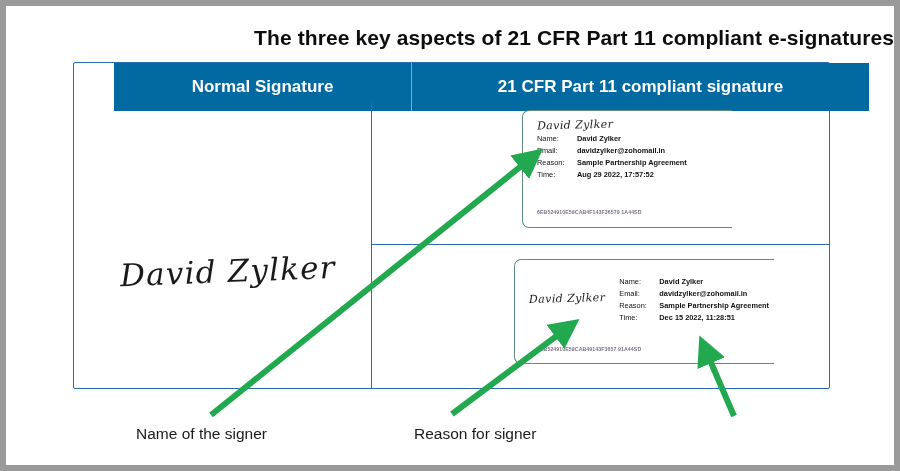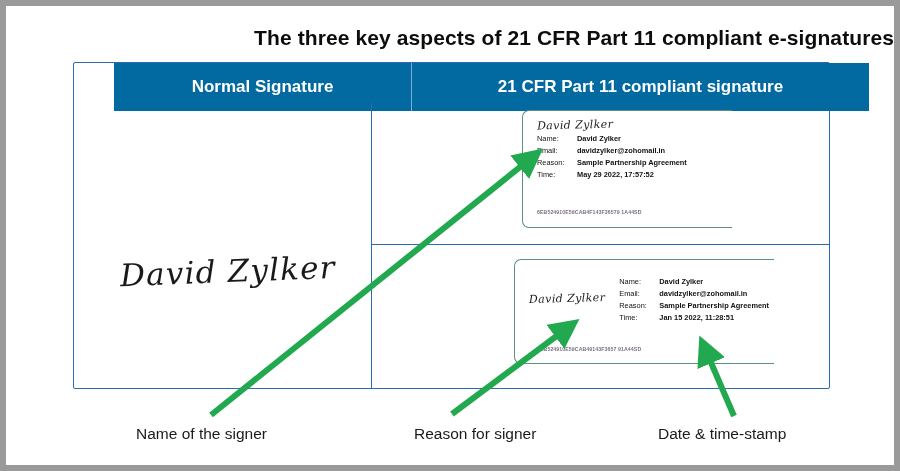--- a/index.html
+++ b/index.html
@@ -246,21 +246,21 @@
                   <div class="field-row">
                     <span class="field-key">Email:</span>
                     <span class="field-val">davidzylker@zohomail.in</span>
                   </div>
                   <div class="field-row">
                     <span class="field-key">Reason:</span>
                     <span class="field-val">Sample Partnership Agreement</span>
                   </div>
                   <div class="field-row">
                     <span class="field-key">Time:</span>
-                    <span class="field-val">May 29 2022, 17:57:52</span>
+                    <span class="field-val">Aug 29 2022, 17:57:52</span>
                   </div>
                 </div>
               </div>
               <div class="hash">6EB524910E59CAB4F143F36579 1A44SD</div>
             </div>
           </div>
 
           <div class="cell-bottom">
             <div class="stamp stamp-bottom">
               <div class="row-h">
@@ -273,21 +273,21 @@
                   <div class="field-row">
                     <span class="field-key">Email:</span>
                     <span class="field-val">davidzylker@zohomail.in</span>
                   </div>
                   <div class="field-row">
                     <span class="field-key">Reason:</span>
                     <span class="field-val">Sample Partnership Agreement</span>
                   </div>
                   <div class="field-row">
                     <span class="field-key">Time:</span>
-                    <span class="field-val">Jan 15 2022, 11:28:51</span>
+                    <span class="field-val">Dec 15 2022, 11:28:51</span>
                   </div>
                 </div>
               </div>
               <div class="hash">6EB524910E59CAB49143F3657 91A44SD</div>
             </div>
           </div>
 
         </div>
       </div>
     </div>
@@ -298,16 +298,15 @@
           <path d="M0,0 L5,2.5 L0,5 z" fill="#22a84e"></path>
         </marker>
       </defs>
       <line x1="205" y1="409" x2="524" y2="153" stroke="#22a84e" stroke-width="6" marker-end="url(#ah)"></line>
       <line x1="446" y1="408" x2="560" y2="323" stroke="#22a84e" stroke-width="6" marker-end="url(#ah)"></line>
       <line x1="728" y1="410" x2="700" y2="345" stroke="#22a84e" stroke-width="6" marker-end="url(#ah)"></line>
     </svg>
 
     <div class="caption cap-name">Name of the signer</div>
     <div class="caption cap-reason">Reason for signer</div>
-    <div class="caption cap-date">Date &amp; time-stamp</div>
 
   </div>
 </div>
 
 </body></html>

